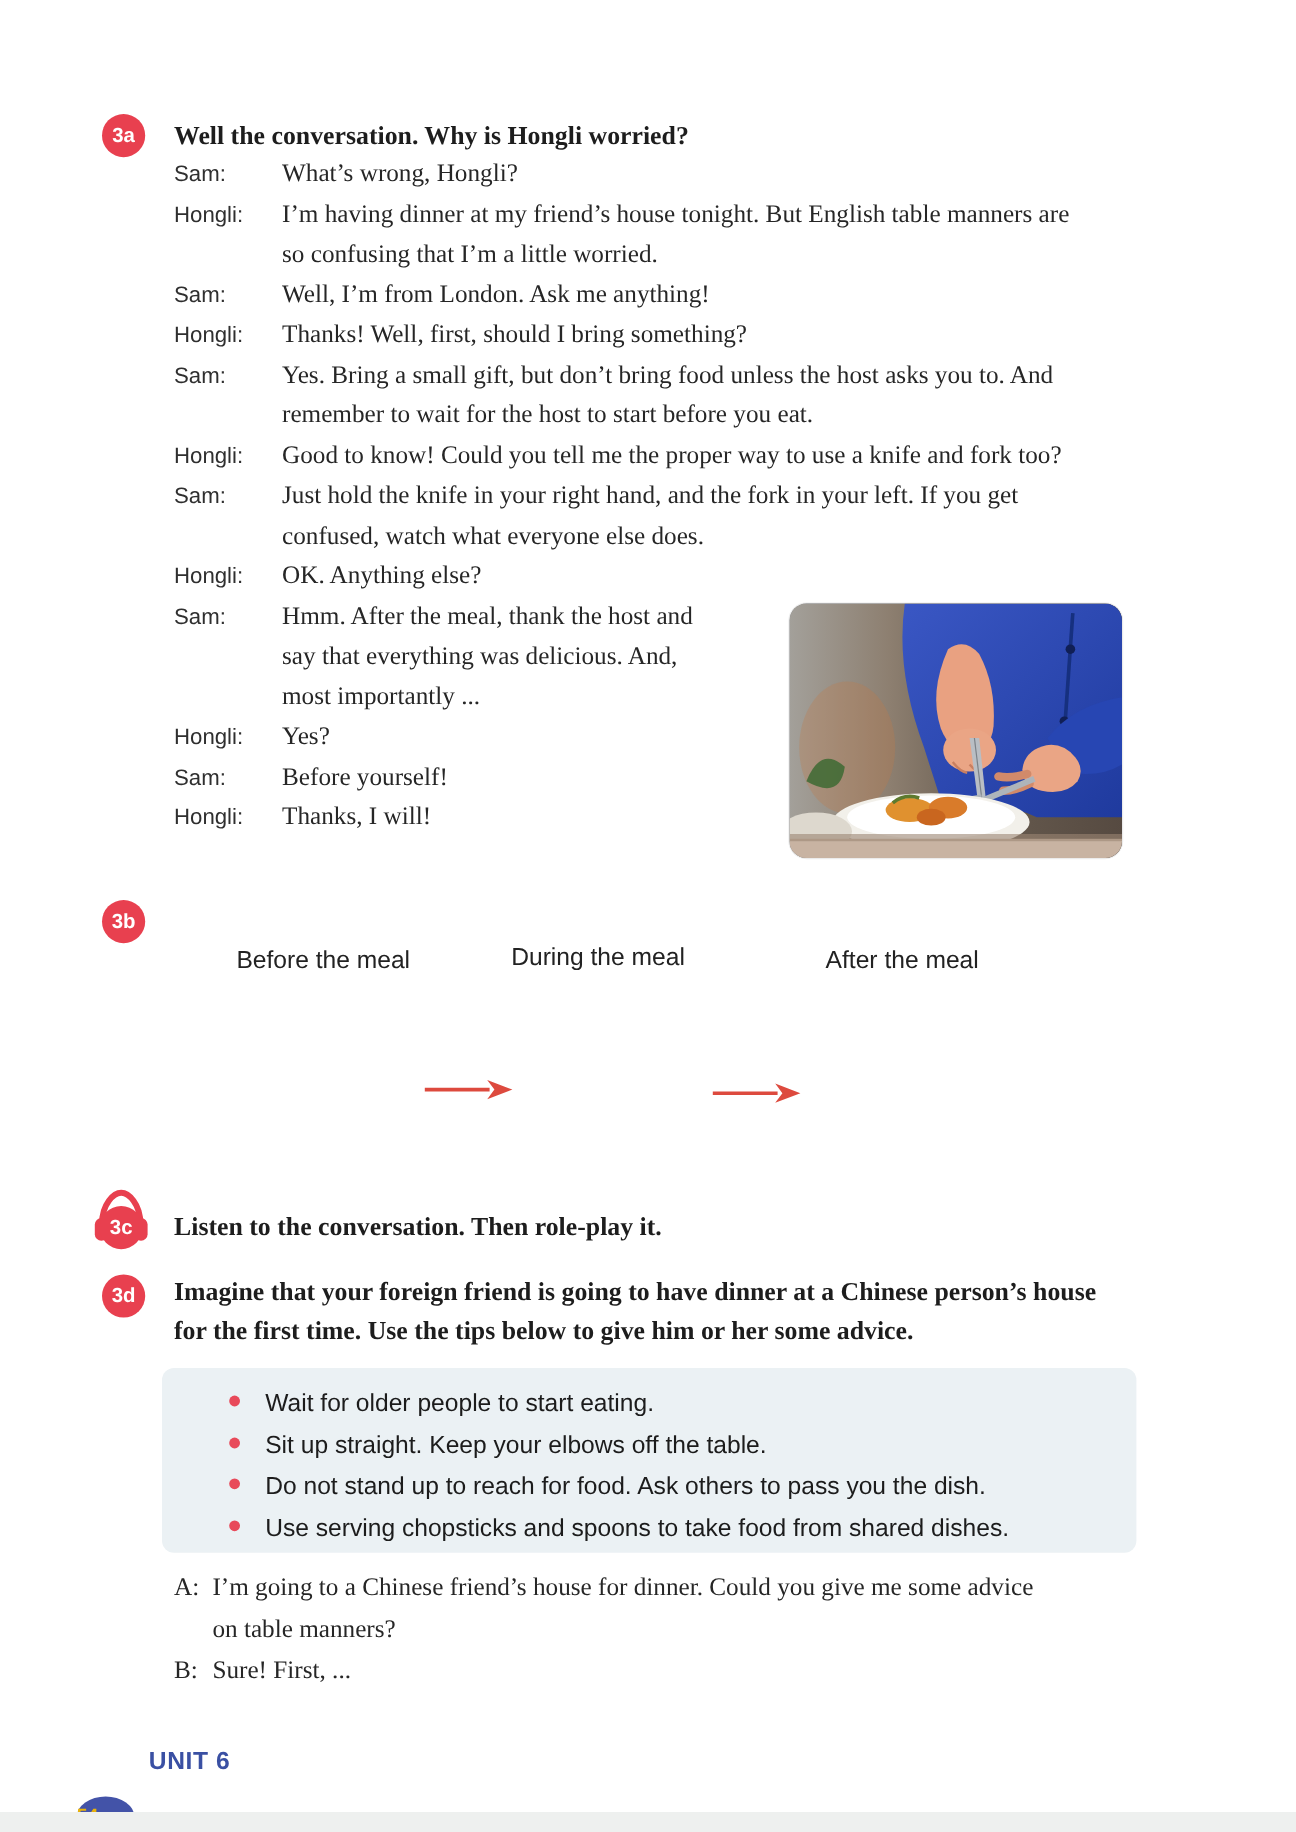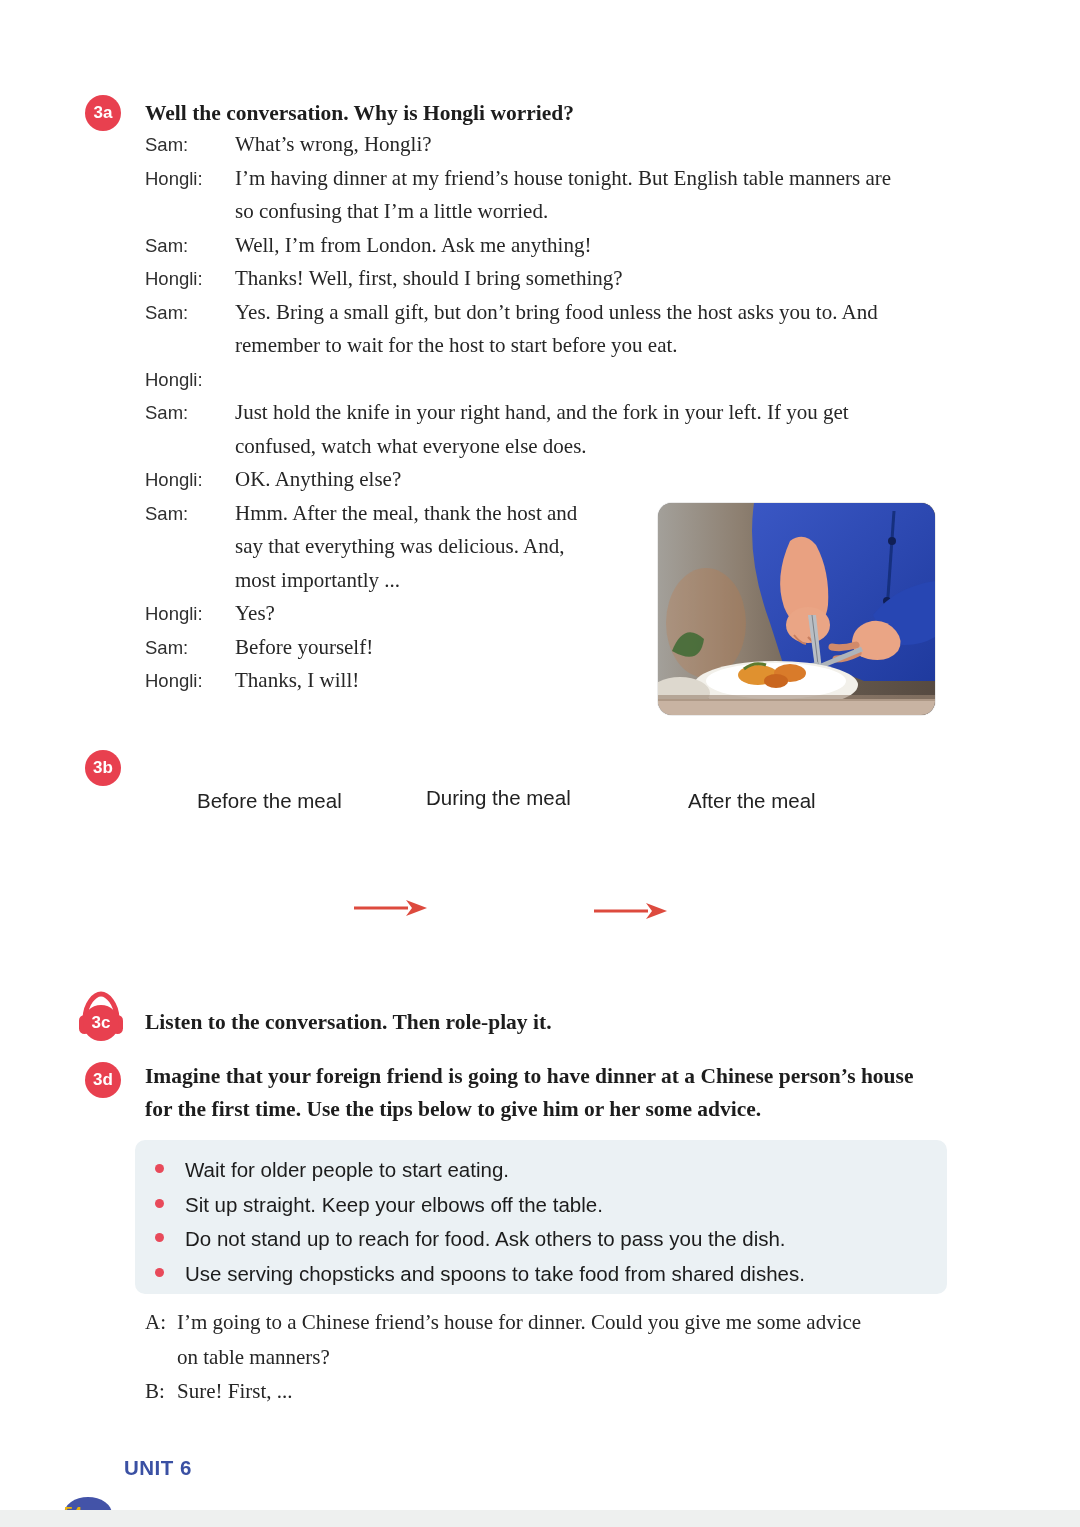--- a/index.html
+++ b/index.html
@@ -61,21 +61,21 @@
   .hp-wrap svg { position:absolute; left:0; top:0; }
   .hp-wrap .badge { position:absolute; left:5px; top:17px; }
   .title-3c { position:absolute; left:145px; top:1007px; width:720px; }
 
   
   .title-3d { position:absolute; left:145px; top:1060px; width:795px; line-height:32.5px; }
 
   .tips-box {
     position:absolute; left:135px; top:1140px; width:812px; height:154px;
     background:#ebf1f4; border-radius:10px; box-sizing:border-box;
-    padding:13px 20px 0 20px;
+    padding:13px 20px 0 56px;
   }
   .tip { display:flex; align-items:baseline; height:34.5px; }
   .dot {
     width:9px; height:9px; border-radius:50%; background:#e84a5a;
     flex:0 0 9px; margin-right:21px; position:relative; top:-4px;
   }
   .tip-text {
     font-family:"Liberation Sans", sans-serif;
     font-size:20.5px; color:#1c1c1c; line-height:34.5px; white-space:nowrap;
   }
@@ -129,20 +129,21 @@
     <div class="drow">
       <span class="spk">Hongli:</span>
       <span class="txt">Thanks! Well, first, should I bring something?</span>
     </div>
     <div class="drow">
       <span class="spk">Sam:</span>
       <span class="txt">Yes. Bring a small gift, but don’t bring food unless the host asks you to. And remember to wait for the host to start before you eat.</span>
     </div>
     <div class="drow">
       <span class="spk">Hongli:</span>
+      <span class="txt">Good to know! Could you tell me the proper way to use a knife and fork too?</span>
     </div>
     <div class="drow">
       <span class="spk">Sam:</span>
       <span class="txt">Just hold the knife in your right hand, and the fork in your left. If you get confused, watch what everyone else does.</span>
     </div>
     <div class="drow">
       <span class="spk">Hongli:</span>
       <span class="txt">OK. Anything else?</span>
     </div>
     <div class="drow">

